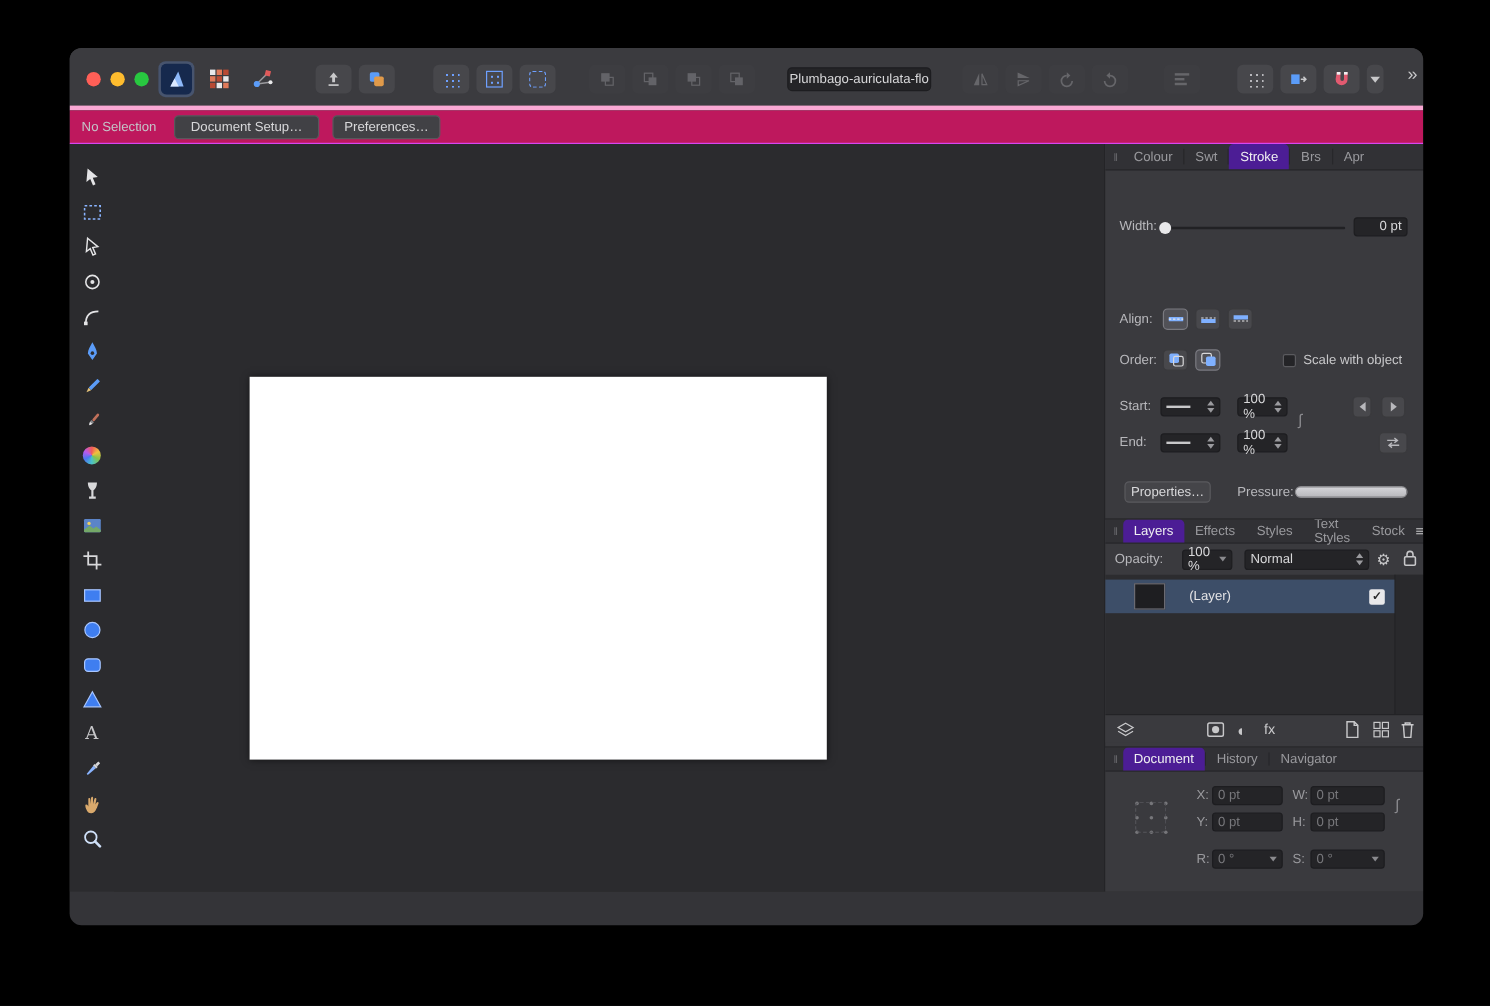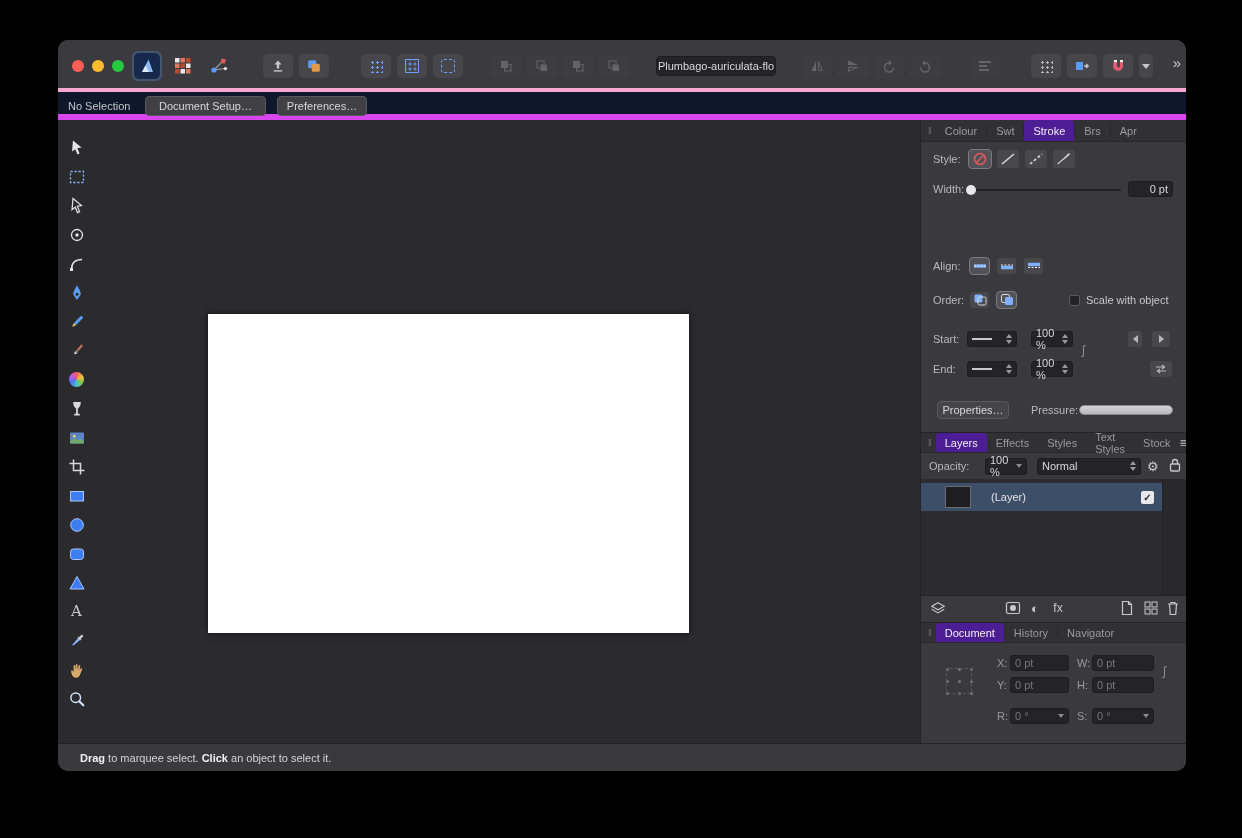--- a/index.html
+++ b/index.html
@@ -16,21 +16,21 @@
 .tbbtn{width:30px;height:24px;background:#47474b;border-radius:5px;display:flex;align-items:center;justify-content:center}
 .tbbtn.disabled{background:#404044;opacity:.55}
 .doc-title{position:absolute;left:598px;top:16px;width:120px;height:20px;background:#242427;border:1px solid #1d1d20;border-radius:4px;color:#d8d8da;font-size:11px;display:flex;align-items:center;justify-content:center;white-space:nowrap;overflow:hidden}
 .chevron{position:absolute;left:1110px;top:14px;font-size:15px;color:#c8c8ca;width:18px;text-align:center}
 .dotgrid{width:14px;height:14px;background-image:radial-gradient(#6ea0ff 1.1px,transparent 1.2px);background-size:5px 5px;background-position:1px 1px}
 .dotgrid.gray{background-image:radial-gradient(#b8b8bc 1.1px,transparent 1.2px)}
 .dashsq{width:14px;height:14px;border:1.3px dashed #6ea0ff;border-radius:3px}
 .sqgrid{width:14px;height:14px;border:1.3px solid #6ea0ff;background-image:radial-gradient(#6ea0ff 1px,transparent 1.1px);background-size:5px 5px;background-position:1.5px 1.5px}
 .caret-down{width:0;height:0;border-left:4px solid transparent;border-right:4px solid transparent;border-top:5px solid #c8c8ca}
 
-.contextbar{position:absolute;left:0;top:52px;width:100%;height:28px;background:#0f172a;border-bottom:6px solid #d946ef}
+.contextbar{position:absolute;left:0;top:52px;width:100%;height:28px;background:#be185d;border-bottom:1px solid #d946ef}
 .sel-status{position:absolute;left:10px;top:0;height:28px;display:flex;align-items:center;font-size:11px;color:#c4c4c8}
 .ctxbtn{position:absolute;top:4px;height:20px;background:#414145;border:1px solid #58585c;border-radius:4px;color:#d8d8da;font-size:11px;display:flex;align-items:center;justify-content:center;padding:0 10px}
 
 .main{position:absolute;left:0;top:80px;width:100%;height:623px;background:#2b2b2e}
 .toolcol{position:absolute;left:0;top:0;width:37px;height:100%;padding-top:13px;display:flex;flex-direction:column;align-items:center}
 .tool{width:29px;height:29px;display:flex;align-items:center;justify-content:center}
 .tool svg{width:20px;height:20px;display:block}
 .fillwheel{width:15px;height:15px;border-radius:50%;background:conic-gradient(#f05a5a,#f0c040,#86c34a,#4ac3c9,#4a78f0,#b85af0,#f05a5a)}
 .textglyph{font-family:"DejaVu Serif",serif;font-size:15px;color:#c8c8ca;line-height:1}
 .canvas{position:absolute;left:37px;top:0;right:266px;height:100%;background:#2b2b2e}
@@ -385,46 +385,20 @@
             <span class="tabsep"></span>
           <span class="tab">Swt</span>
             <span class="tabsep"></span>
           <span class="tab active">Stroke</span>
             <span class="tabsep"></span>
           <span class="tab">Brs</span>
             <span class="tabsep"></span>
           <span class="tab">Apr</span>
         </div>
 
-        <div class="srow" style="top:28px">
-          <span class="slabel">Style:</span>
-          <div style="position:absolute;left:47px;display:flex;gap:4px">
-            <div class="minibtn active">
-                <svg width="18" height="16" viewBox="0 0 18 16">
-                  <circle cx="9" cy="8" r="5.5" fill="none" stroke="#e05a5a" stroke-width="1.5"></circle>
-                  <line x1="5.2" y1="11.8" x2="12.8" y2="4.2" stroke="#e05a5a" stroke-width="1.5"></line>
-                </svg>
-              </div>
-            <div class="minibtn">
-                <svg width="18" height="16" viewBox="0 0 18 16">
-                  <line x1="3" y1="13" x2="15" y2="3" stroke="#d8d8da" stroke-width="1.6"></line>
-                </svg>
-              </div>
-            <div class="minibtn">
-                <svg width="18" height="16" viewBox="0 0 18 16">
-                  <line x1="3" y1="13" x2="15" y2="3" stroke="#d8d8da" stroke-width="1.6" stroke-dasharray="3 2"></line>
-                </svg>
-              </div>
-            <div class="minibtn">
-                <svg width="18" height="16" viewBox="0 0 18 16">
-                  <path d="M3 13.5 C7 9.5 11 7.5 15.2 3 L13.5 2.2 C10 6.2 6 9.2 2.4 12.4 Z" fill="#d8d8da"></path>
-                </svg>
-              </div>
-          </div>
-        </div>
 
         <div class="srow" style="top:58px">
           <span class="slabel">Width:</span>
           <div class="slider-track">
               <span class="slider-knob"></span>
             </div>
           <div class="field right" style="position:absolute;right:13px;width:45px">0 pt</div>
         </div>
 
 
@@ -661,17 +635,14 @@
           <div class="field disabled tfield" style="left:171px;width:62px">
               <span>0 °</span>
               <span class="selcaret"></span>
             </div>
         </div>
       </div>
 
     </div>
   </div>
 
-  <div class="statusbar">
-    <span><b>Drag</b><span> to marquee select. </span><b>Click</b><span> an object to select it.</span></span>
-  </div>
 
 </div>
 
 </body></html>

